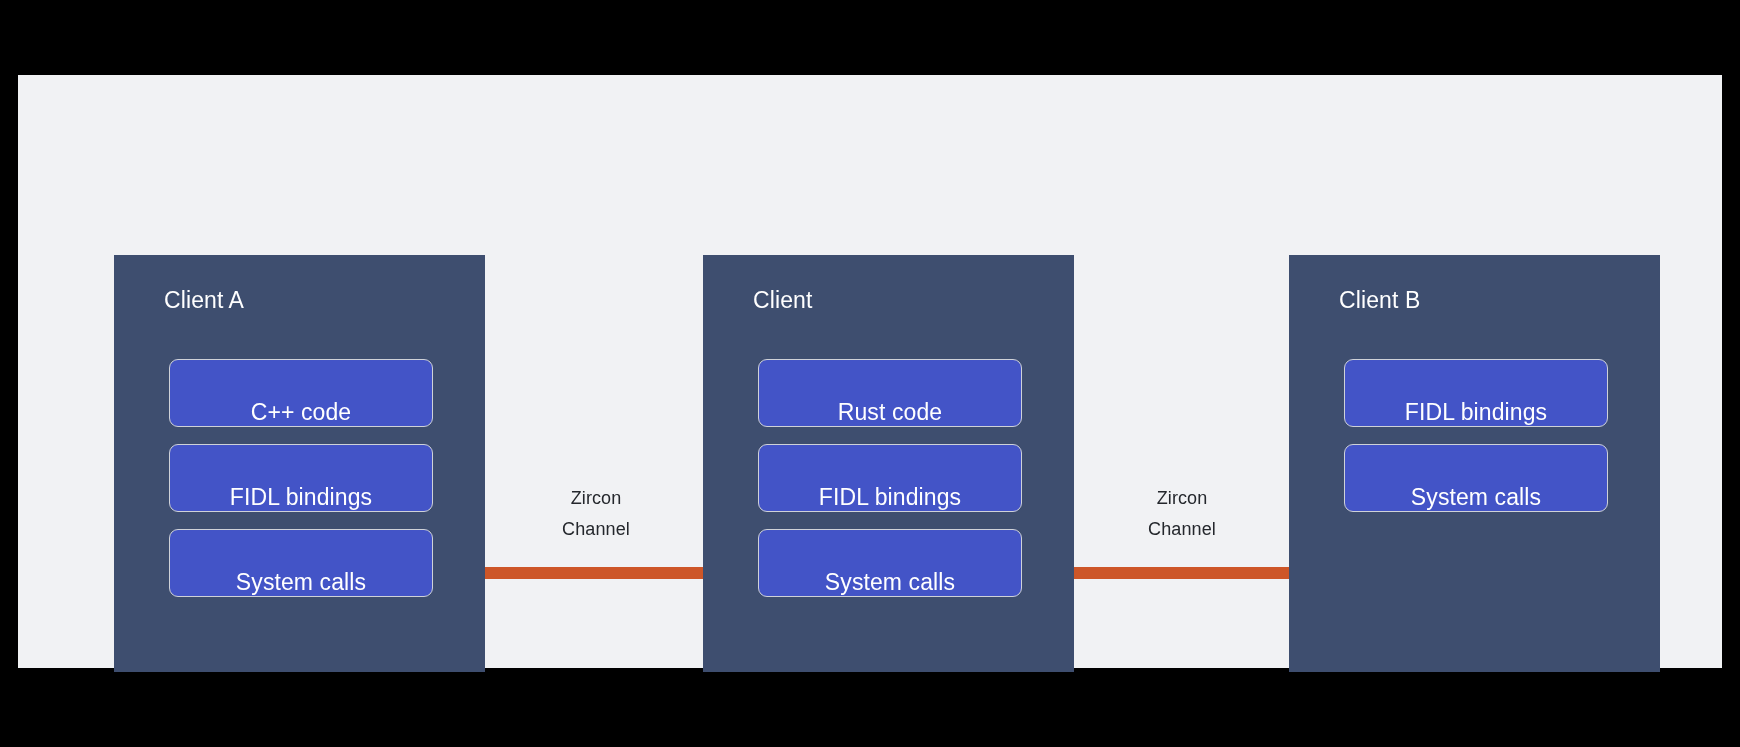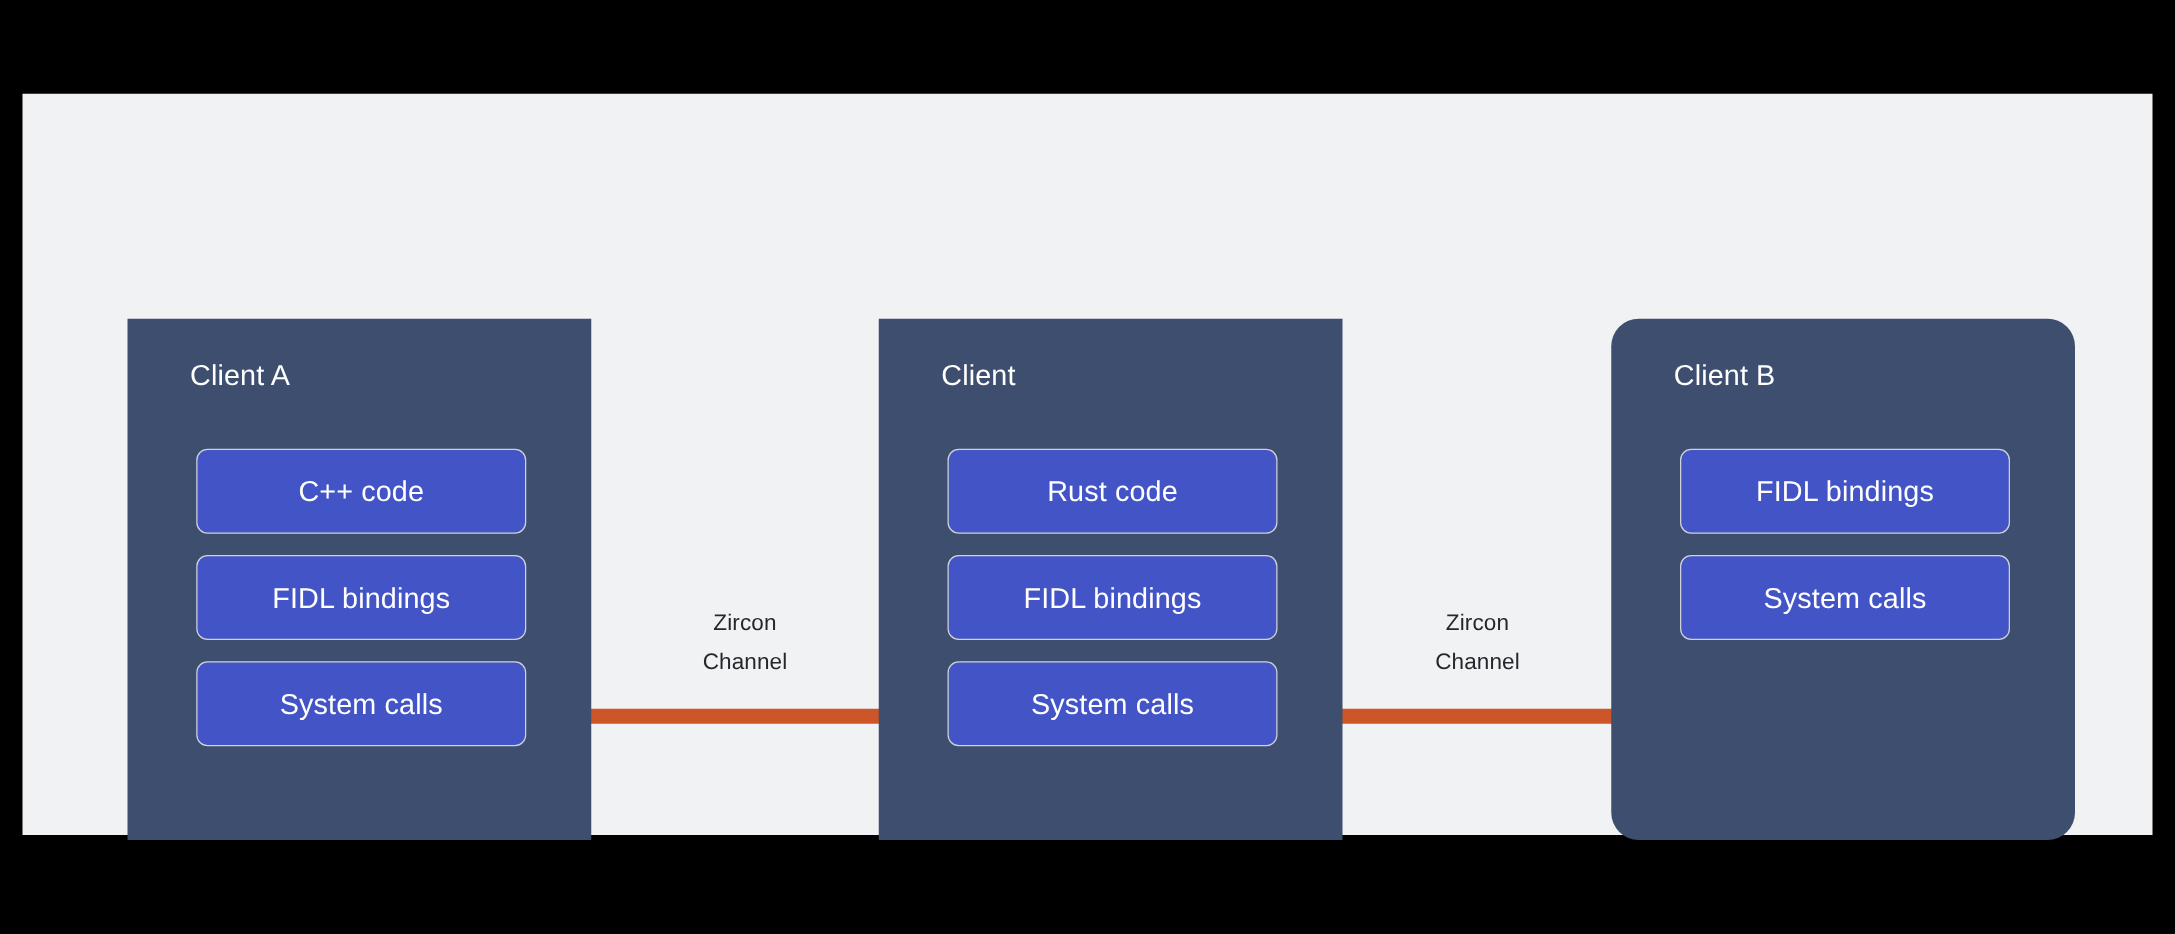--- a/index.html
+++ b/index.html
@@ -31,23 +31,23 @@
 
   
   .panel {
     position: absolute;
     top: 180px;
     width: 371px;
     height: 417px;
     background: #3e4e6f;
     box-sizing: border-box;
   }
-  #panel-client-a { left: 84px; padding-left: 28px; }
+  #panel-client-a { left: 96px; padding-left: 28px; }
   #panel-server   { left: 685px; }
-  #panel-client-b { left: 1271px; border-radius: 22px; }
+  #panel-client-b { left: 1271px; }
 
   .panel-title {
     position: absolute;
     left: 50px;
     top: 31px;
     color: #ffffff;
     font-size: 23px;
     line-height: 28px;
     letter-spacing: 0.1px;
     white-space: nowrap;
@@ -62,21 +62,21 @@
 
   .layer-box {
     position: relative;
     width: 264px;
     height: 68px;
     background: #4354c7;
     border: 1.6px solid #cfd2d8;
     border-radius: 9px;
     box-sizing: border-box;
     display: flex;
-    align-items: center;
+    align-items: flex-end;
     justify-content: center;
     margin-bottom: 17px;
   }
   .layer-box:last-child { margin-bottom: 0; }
 
   .layer-label {
     color: #ffffff;
     font-size: 23px;
     line-height: 28px;
     letter-spacing: 0.1px;

